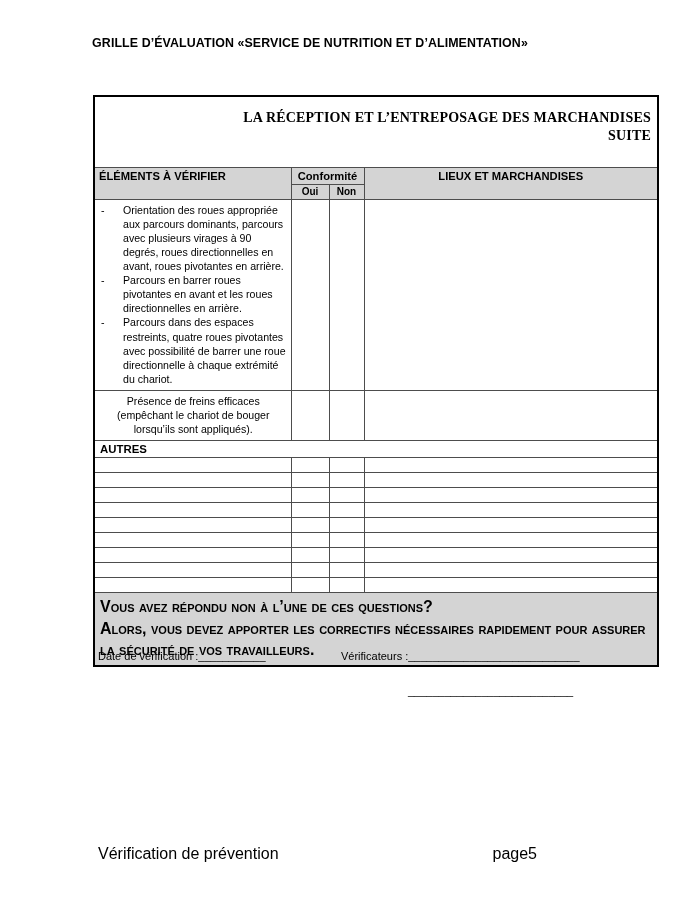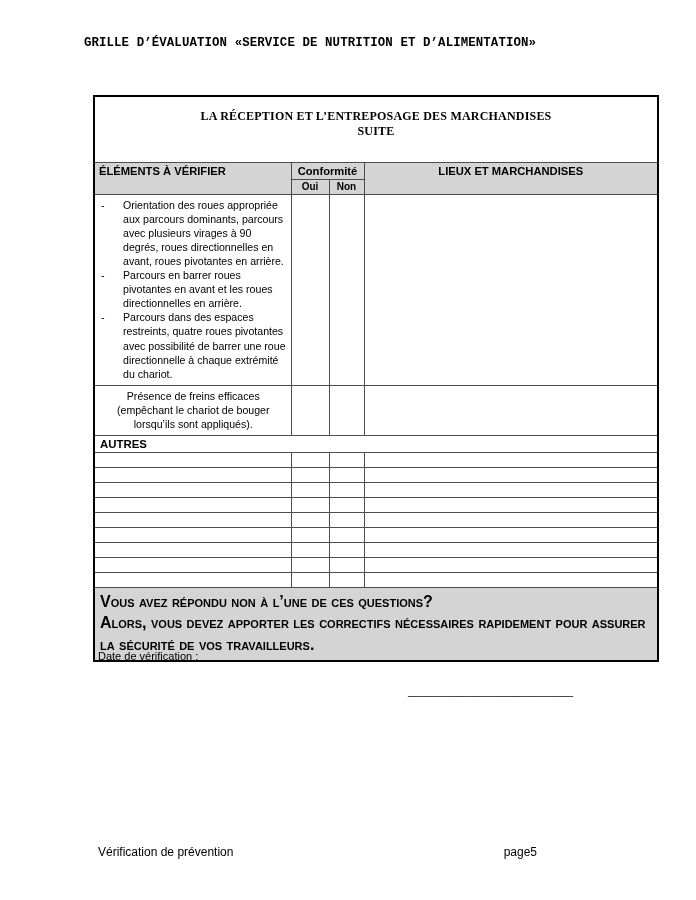--- a/index.html
+++ b/index.html
@@ -17,21 +17,21 @@
     overflow: hidden;
   }
 
   
   .page-heading {
     position: absolute;
     top: 36px;
     left: 0;
     width: 620px;
     text-align: center;
-    font-family: Liberation Mono, monospace;
+    font-family: Liberation Sans, sans-serif;
     font-weight: bold;
     font-size: 12.4px;
     letter-spacing: 0.1px;
   }
 
   
   .grid-wrap {
     position: absolute;
     left: 93px;
     top: 95px;
@@ -53,22 +53,22 @@
   
   col.c-elements { width: 197px; }
   col.c-oui      { width: 38px;  }
   col.c-non      { width: 35px;  }
   col.c-lieux    { width: 294px; }
 
   
   .section-title {
     font-family: "Liberation Serif", serif;
     font-weight: bold;
-    font-size: 12px;
-    text-align: center;
+    font-size: 14px;
+    text-align: right;
     line-height: 1.28;
     padding: 12px 6px 22px 6px !important;
     letter-spacing: 0.2px;
   }
 
   
   .hdr {
     background: #d4d4d4 !important;
     font-weight: bold;
     font-size: 11.2px;
@@ -171,21 +171,21 @@
     white-space: nowrap;
   }
 
   
   .footer {
     position: absolute;
     left: 0;
     top: 845px;
     width: 576px;
     height: 20px;
-    font-size: 12px;
+    font-size: 16px;
   }
   .footer-left {
     position: absolute;
     left: 98px;
     top: 0;
   }
   .footer-right {
     position: absolute;
     right: 39px;
     top: 0;
@@ -319,20 +319,21 @@
         </td>
       </tr>
 
     </tbody>
   </table>
 </div>
 
 <div class="sig-area">
   <div class="sig-row">
     <span class="sig-date">Date de vérification :___________</span>
+    <span class="sig-verif">Vérificateurs :____________________________</span>
     <span class="sig-verif2">___________________________</span>
   </div>
 </div>
 
 <div class="footer">
   <span class="footer-left">Vérification de prévention</span>
   <span class="footer-right">page5</span>
 </div>
 
 </body></html>

